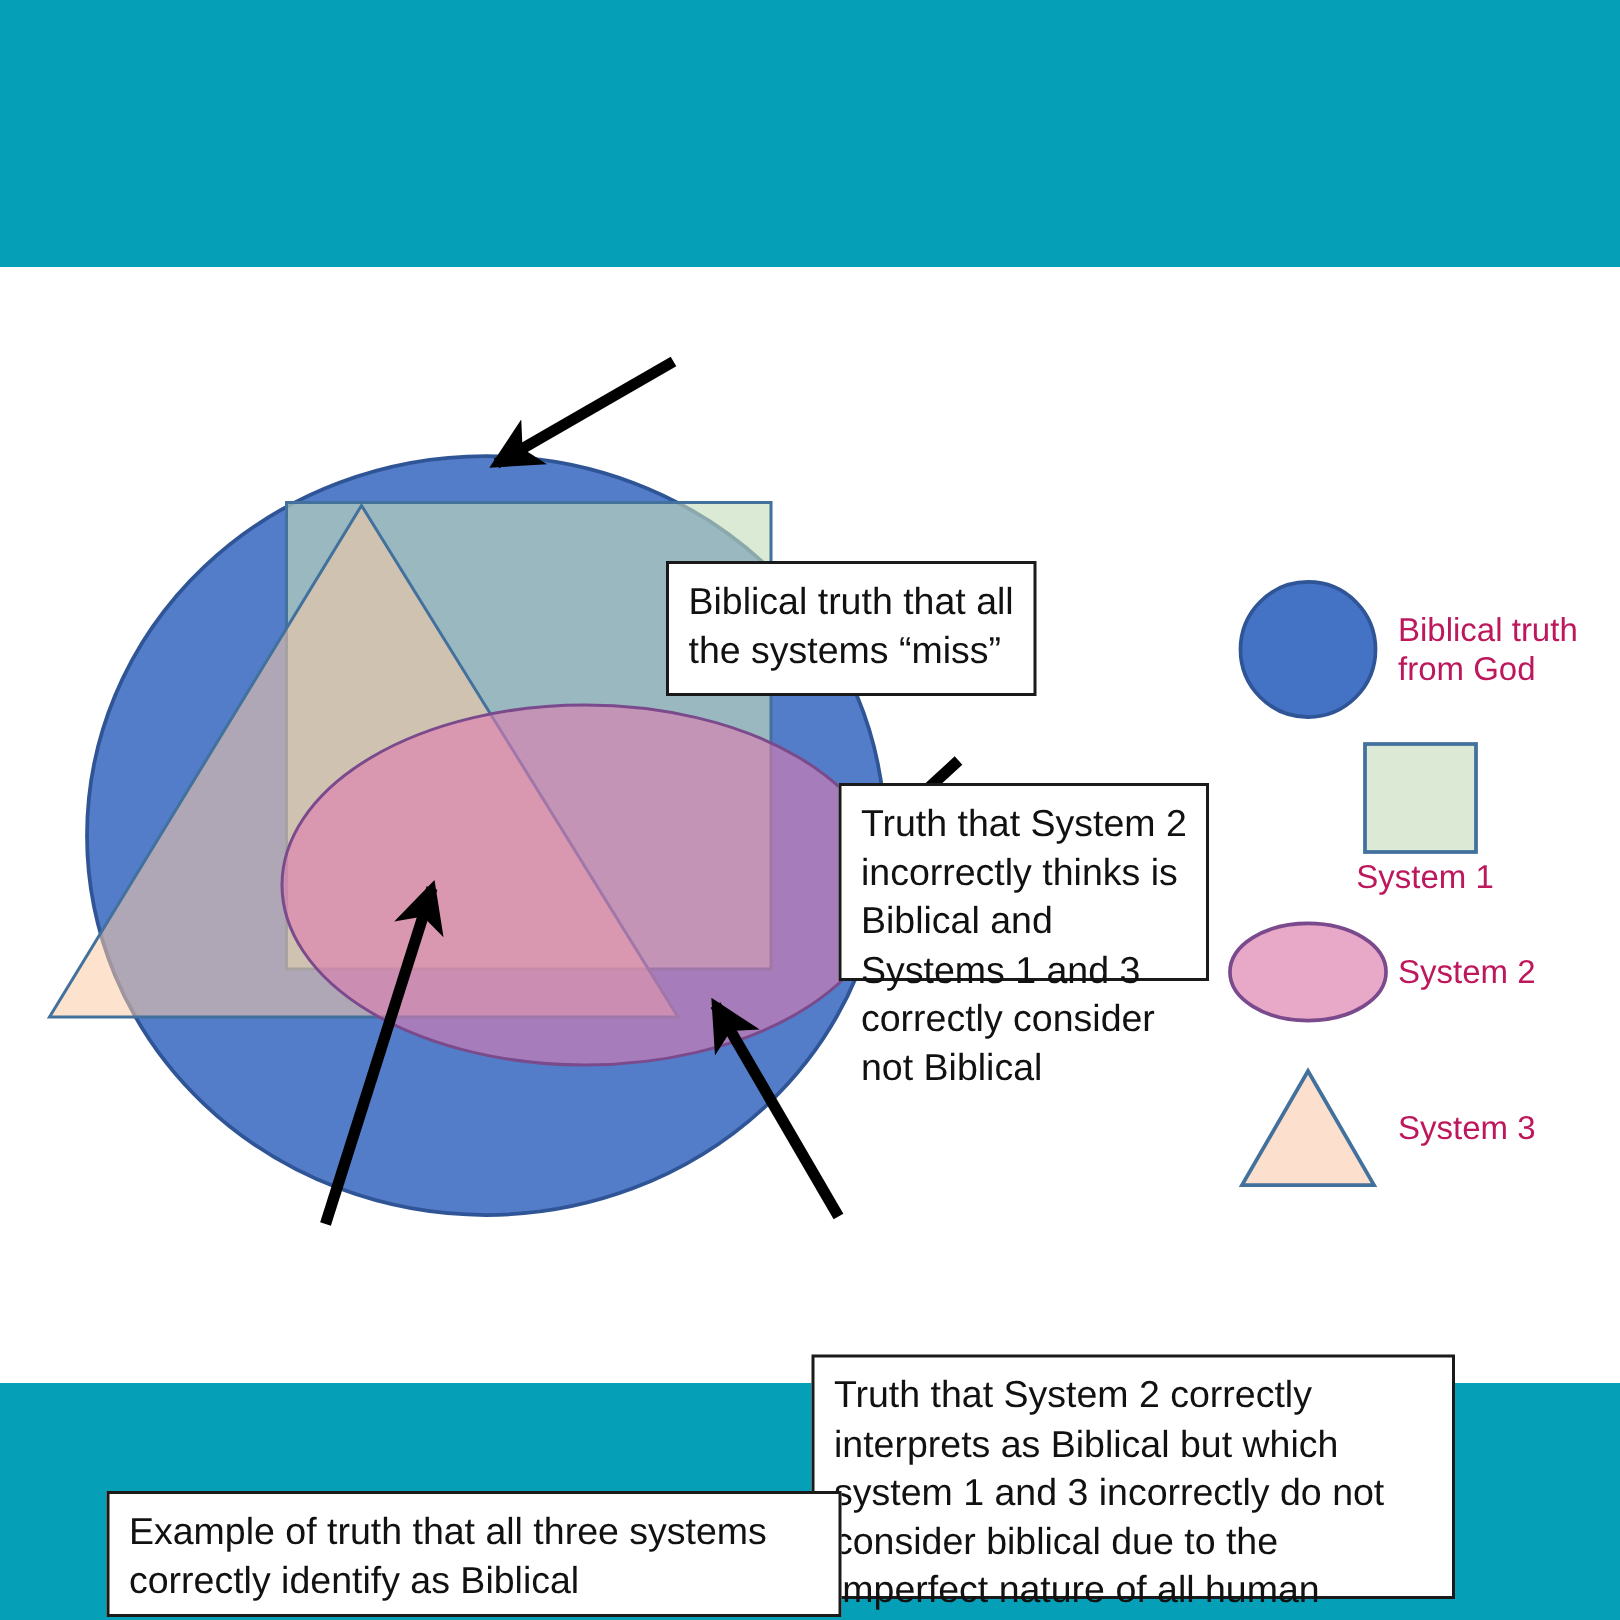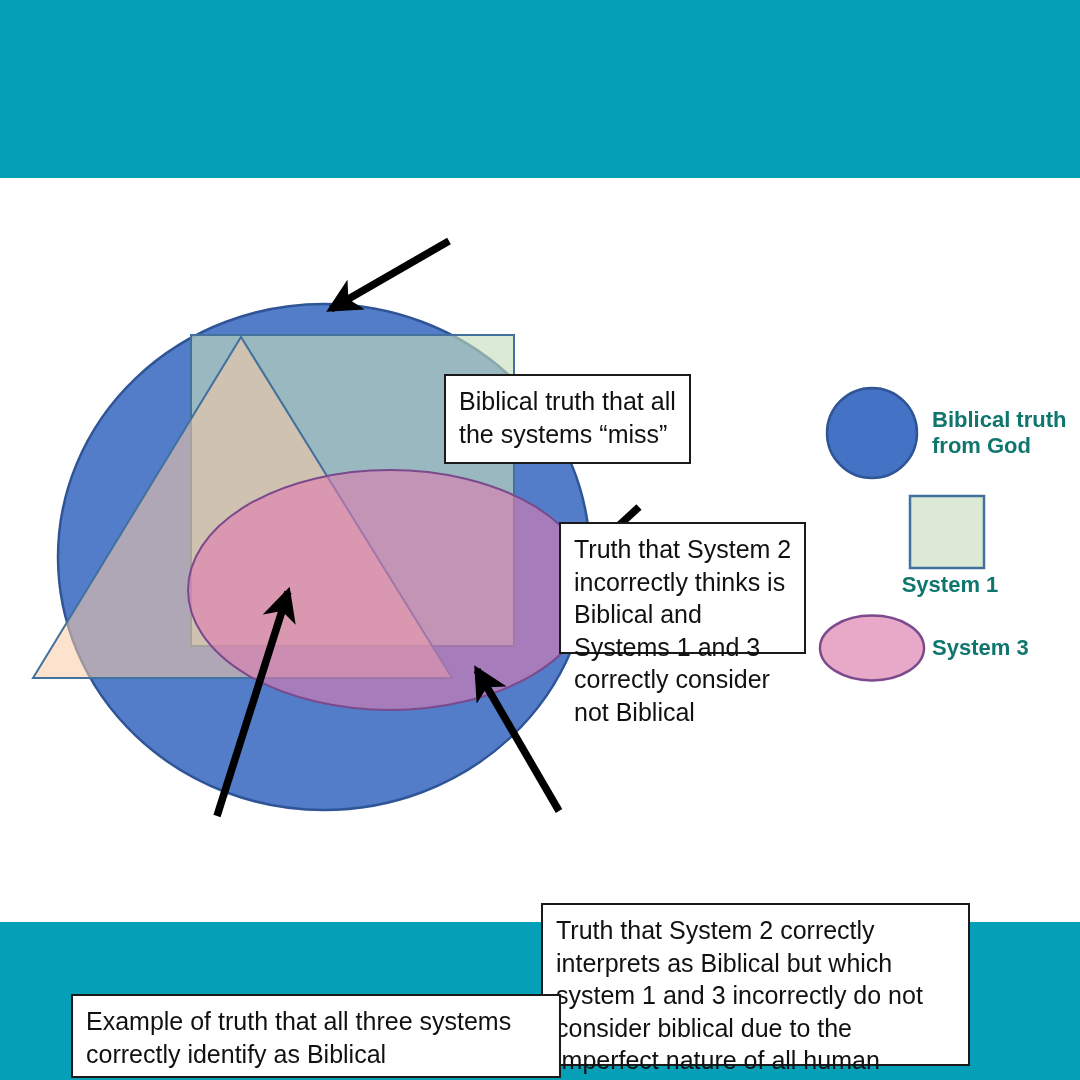--- a/index.html
+++ b/index.html
@@ -87,24 +87,23 @@
     align-items: center;
   }
   .legend-swatch {
     flex: 0 0 auto;
     width: 108px;
     display: flex;
     justify-content: center;
   }
   .legend-label {
     font-size: 22px;
-    color: #0f766e;
+    color: #be185d;
     line-height: 1.18;
     margin-left: 6px;
-    font-weight: bold;
   }
   #legend-row-blue    { height: 118px; }
   #legend-row-sys1    { height: 104px; flex-direction: column; }
   #legend-row-sys2    { height: 104px; }
   #legend-row-sys3    { height: 104px; }
 </style>
 </head>
 <body>
 
 <div id="page">
@@ -167,23 +166,31 @@
         </div>
         <div class="legend-label">System 1</div>
       </div>
 
       <div class="legend-row" id="legend-row-sys2">
         <div class="legend-swatch">
           <svg width="110" height="72" viewBox="0 0 110 72">
             <ellipse cx="55" cy="36" rx="53" ry="33" fill="#E8A8C8" stroke="#7B4A8C" stroke-width="2.5"></ellipse>
           </svg>
         </div>
+        <div class="legend-label">System 2</div>
+      </div>
+
+      <div class="legend-row" id="legend-row-sys3">
+        <div class="legend-swatch">
+          <svg width="96" height="84" viewBox="0 0 96 84">
+            <polygon points="48,4 92,80 4,80" fill="#FCDFCC" stroke="#41719C" stroke-width="2.5"></polygon>
+          </svg>
+        </div>
         <div class="legend-label">System 3</div>
       </div>
-
 
     </div>
   </div>
 
   <div class="band" id="band-bottom"></div>
   <div id="banner-title">CCF Position on Theological Systems</div>
 
 </div>
 
 </body></html>

